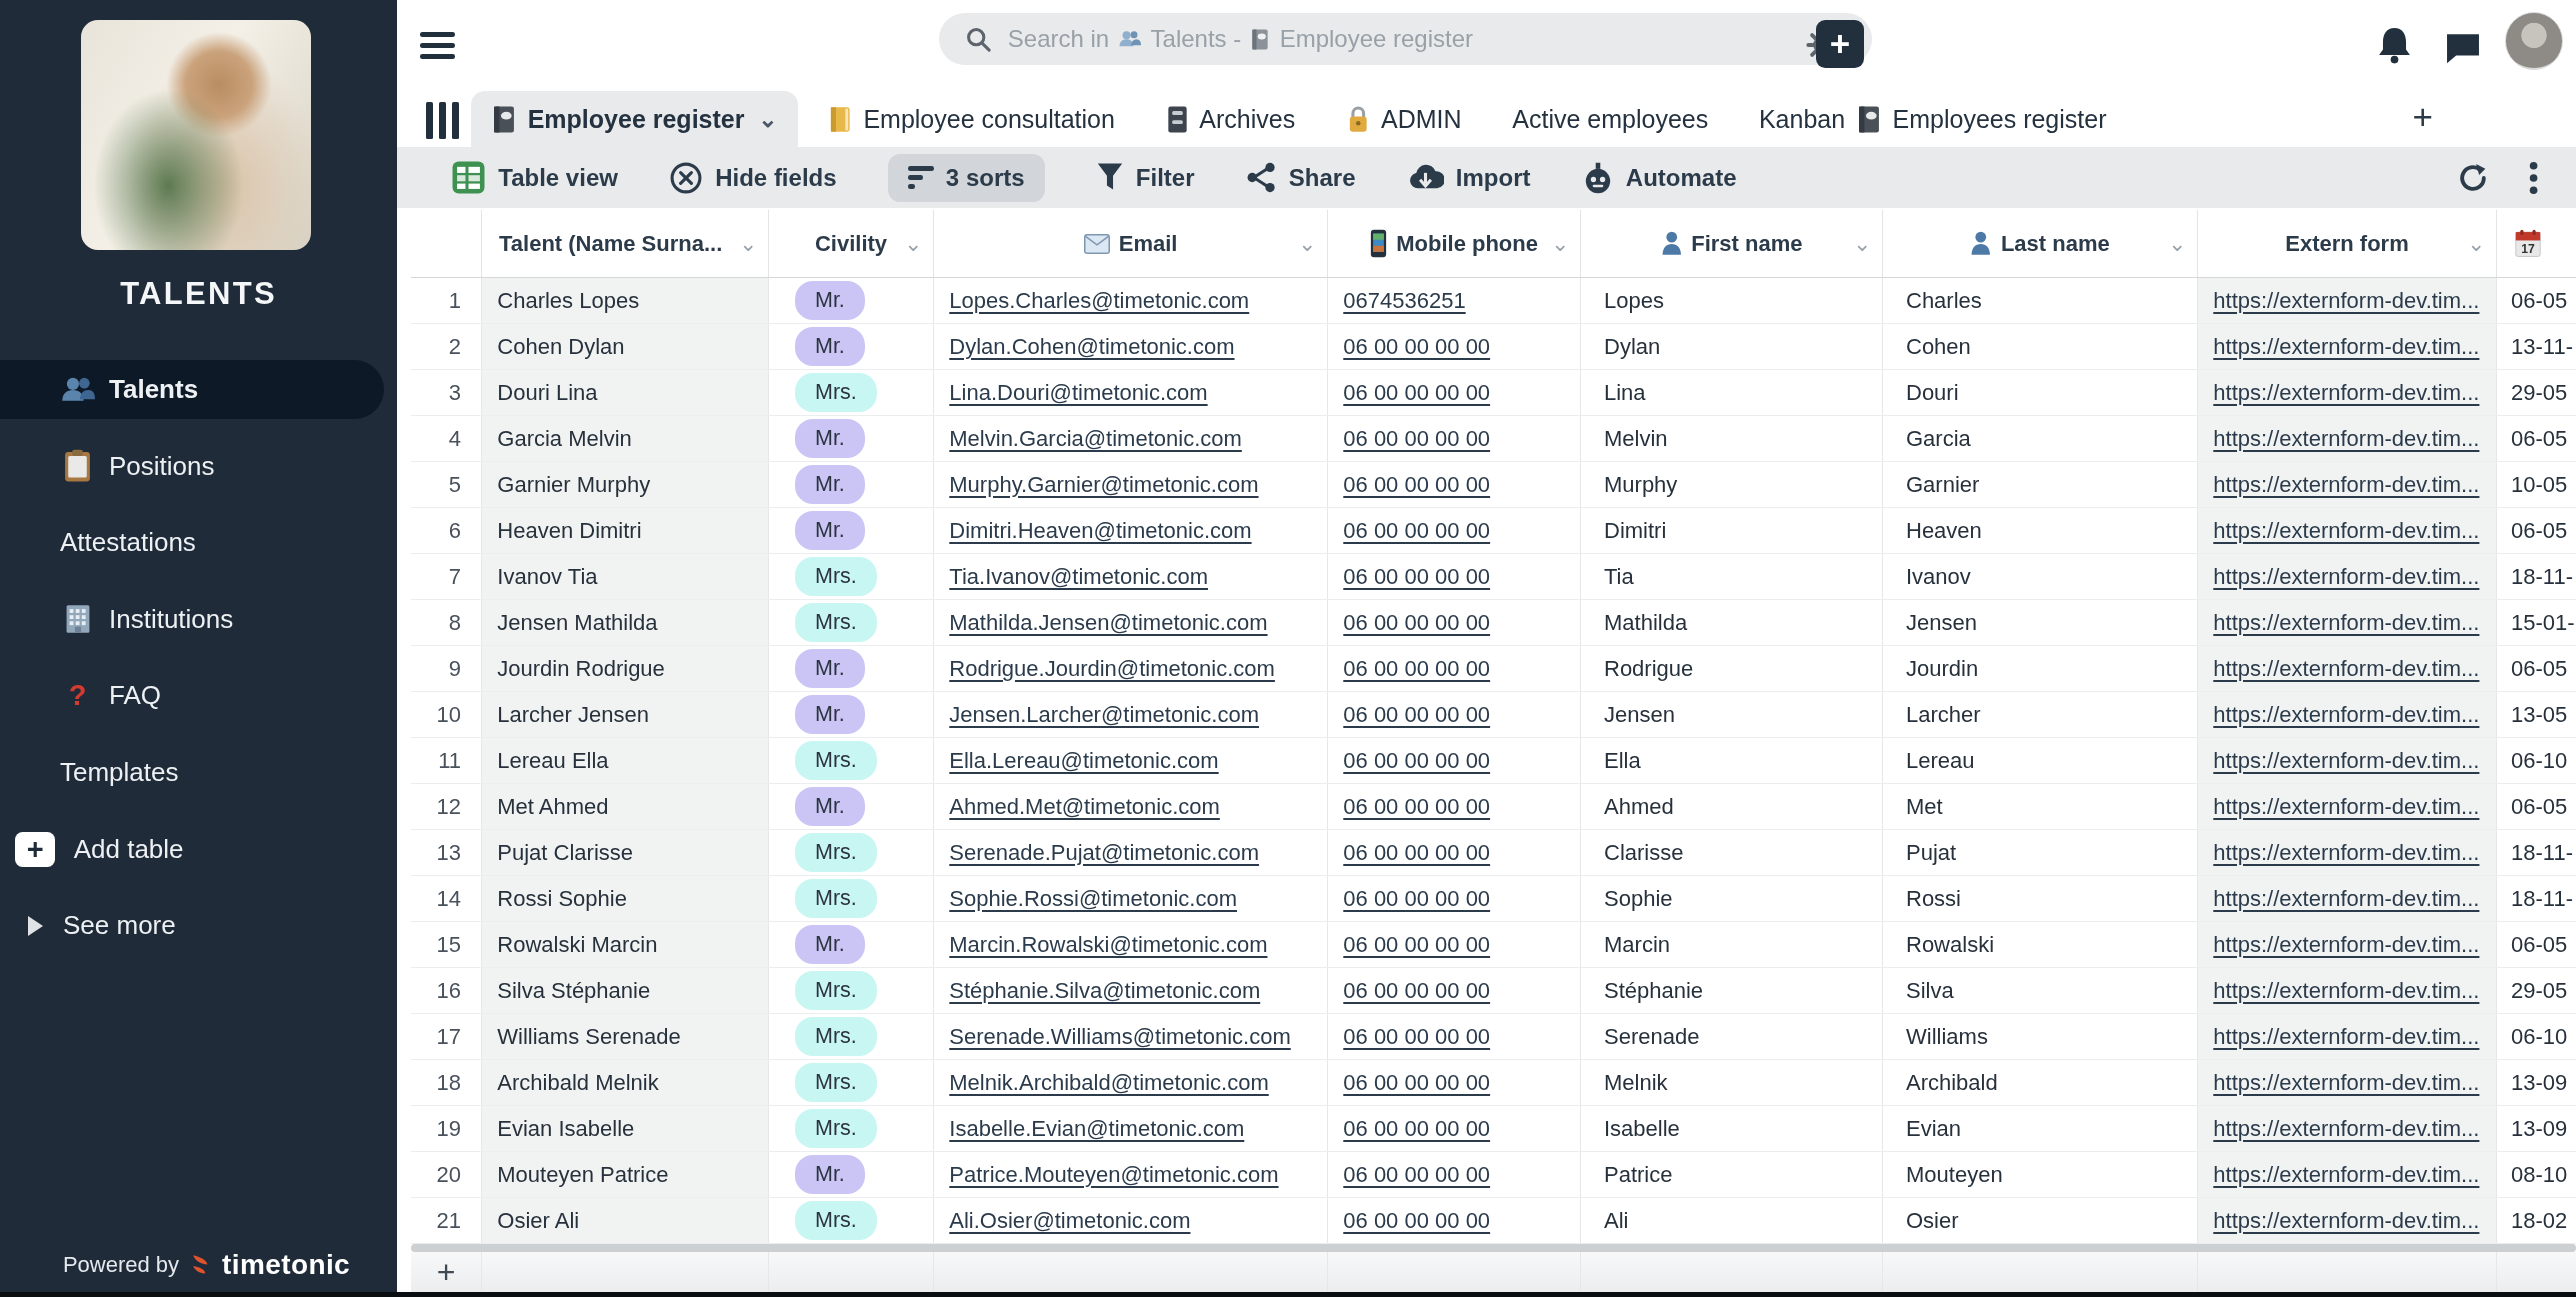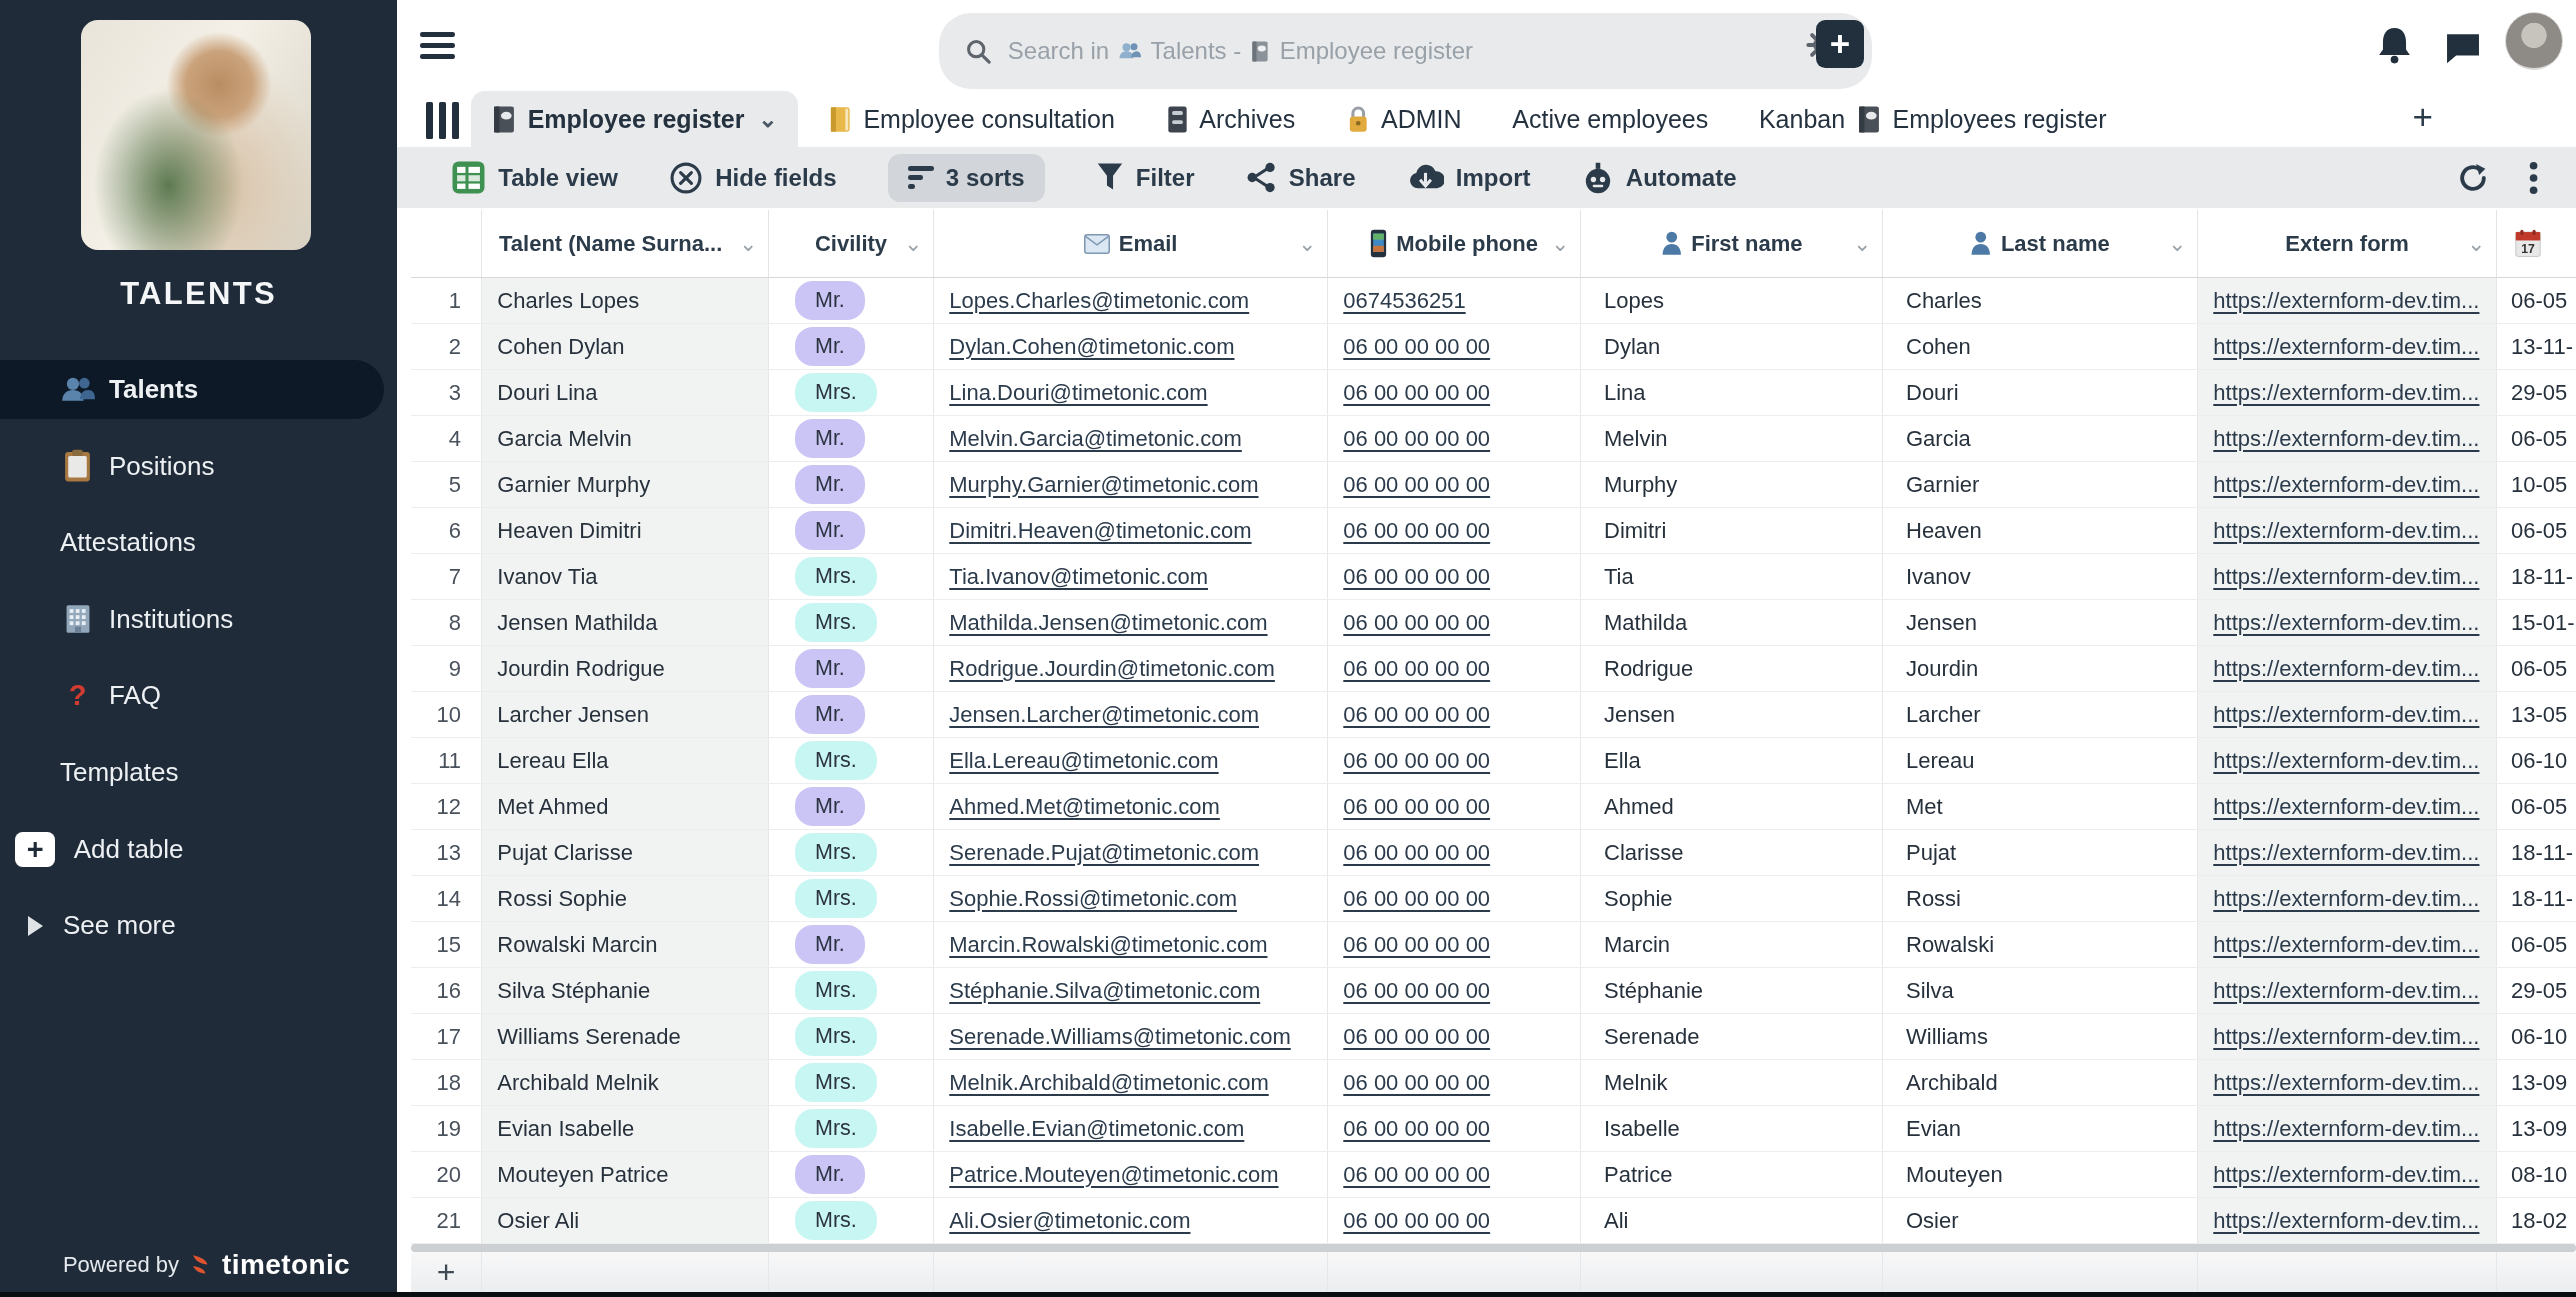--- a/index.html
+++ b/index.html
@@ -27,21 +27,21 @@
   .powered { position:absolute; bottom:17px; width:100%; display:flex; align-items:center; justify-content:center; gap:12.3px;padding-left:16px; }
   .powered-label { font-size:22px; color:#e6eaee; }
   .brand { font-size:28px; font-weight:700; color:#fff; letter-spacing:0.4px; display:flex; align-items:center; gap:4.6px; }
 
   
   .main { position:absolute; left:397px; top:0; right:0; bottom:0; background:#fff; overflow:hidden; }
 
   
   .hamburger { position:absolute; left:23px; top:32px; width:35px; cursor:pointer; }
   .hamburger div { height:5.4px; background:#22303e; border-radius:2.3px; margin-bottom:5.4px; }
-  .search { position:absolute; left:542px; top:13px; width:933px; height:76px; background:#e9eaec; border-radius:32px; display:flex; align-items:center; padding-left:24.5px; }
+  .search { position:absolute; left:542px; top:13px; width:933px; height:52px; background:#e9eaec; border-radius:32px; display:flex; align-items:center; padding-left:24.5px; }
   .search-text { font-size:24px; color:#98a0a8; display:flex; align-items:center; gap:9.2px; margin-left:15.3px; }
   .gear { position:absolute; right:34px; top:16px; }
   .plusbtn { position:absolute; left:1419px; top:20px; width:48px; height:48px; background:#22303e; border-radius:9.2px; color:#fff; font-size:35px; font-weight:600; display:flex; align-items:center; justify-content:center; cursor:pointer; }
   .bell { position:absolute; left:1979px; top:24.5px; }
   .chat { position:absolute; left:2047px; top:31px; }
   .user-avatar { position:absolute; left:2108px; top:12.3px; width:58px; height:58px; border-radius:50%;
     background: radial-gradient(circle at 50% 40%, #c7c3bd 0 12.3px, #8e8a85 13px 32px, #dddbd7 33px); border:0.8px solid #d8d8d8; }
 
   
   .tabsrow { position:absolute; left:0; top:91px; right:0; height:57px; background:#fff; }

